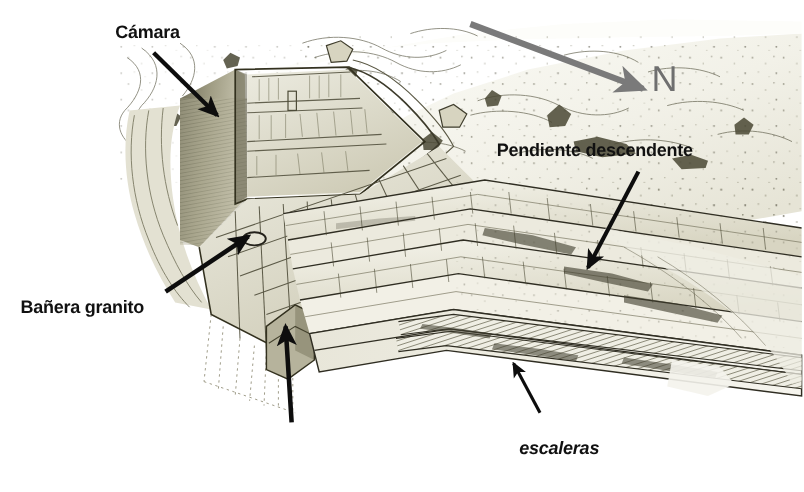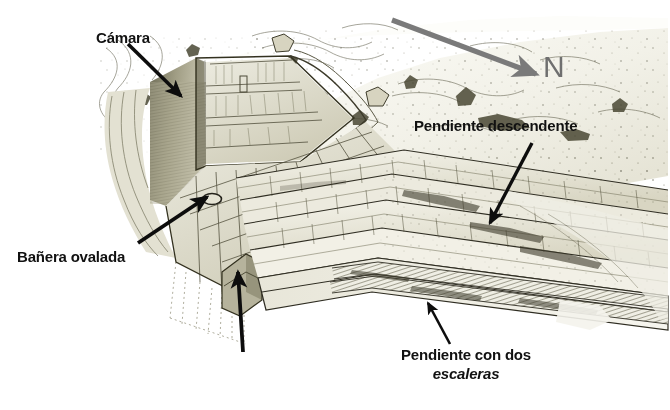--- a/index.html
+++ b/index.html
@@ -353,25 +353,24 @@
 
     <line x1="243" y1="352" x2="238" y2="272" stroke="#0d0d0d" stroke-width="3.8" marker-end="url(#arrowBlack)"></line>
 
     <line x1="532" y1="143" x2="490" y2="223" stroke="#0d0d0d" stroke-width="3.4" marker-end="url(#arrowBlack)"></line>
 
     <line x1="450" y1="344" x2="428" y2="303" stroke="#0d0d0d" stroke-width="2.6" marker-end="url(#arrowBlack)"></line>
 
     <line x1="392" y1="20" x2="536" y2="74" stroke="#7a7a7a" stroke-width="5.2" marker-end="url(#arrowGray)"></line>
   </svg>
 
-  <div class="label" style="left:96px;top:28px;">Cámara</div>
-
-  <div class="label" style="left:17px;top:247px;">Bañera ovalada</div>
+  <div class="label" style="left:96px;top:18px;">Cámara</div>
+
+  <div class="label" style="left:17px;top:247px;">Bañera granito</div>
 
 
   <div class="label" style="left:414px;top:116px;">Pendiente descendente</div>
 
-  <div class="label center" style="left:386px;top:345px;width:160px;">Pendiente con dos</div>
   <div class="label center" style="left:386px;top:364px;width:160px;font-style:italic;">escaleras</div>
 
   <div class="north-letter" style="left:543px;top:52px;">N</div>
 
 </div>
 
 </body></html>

